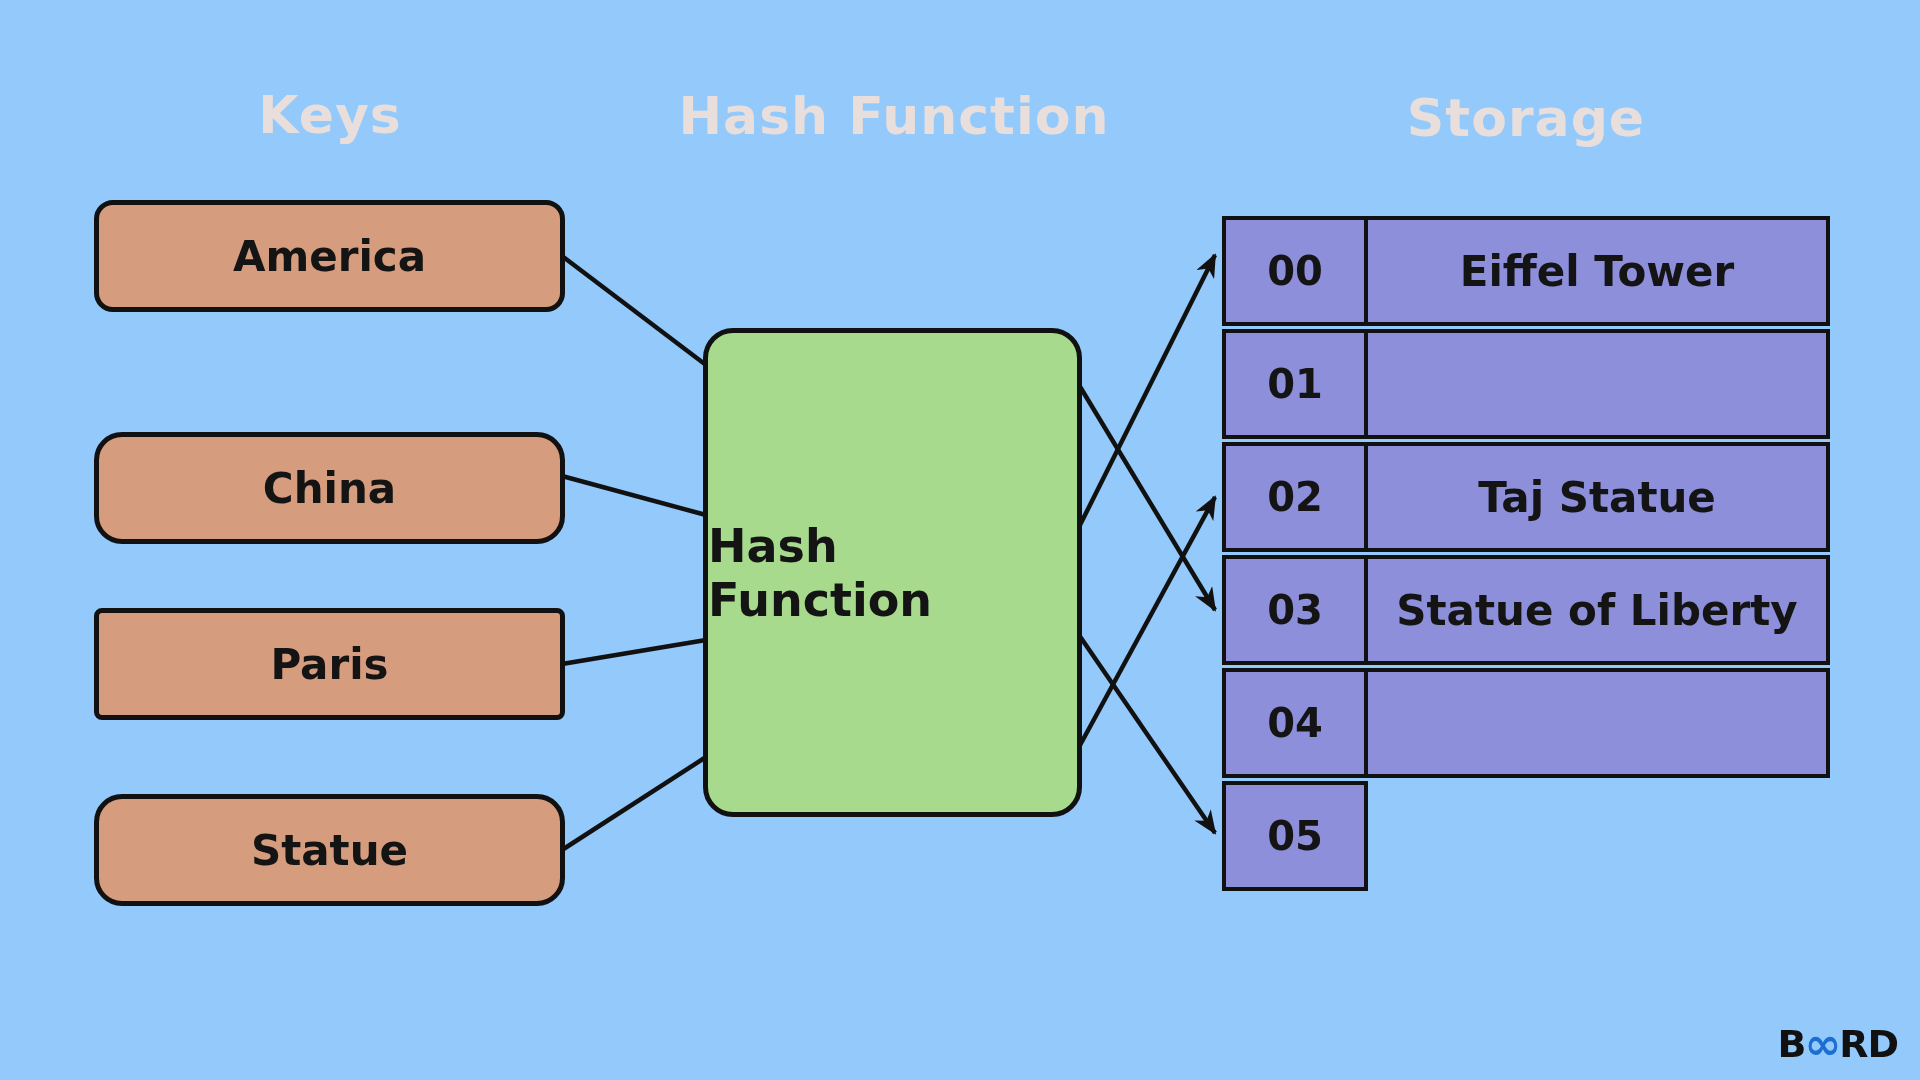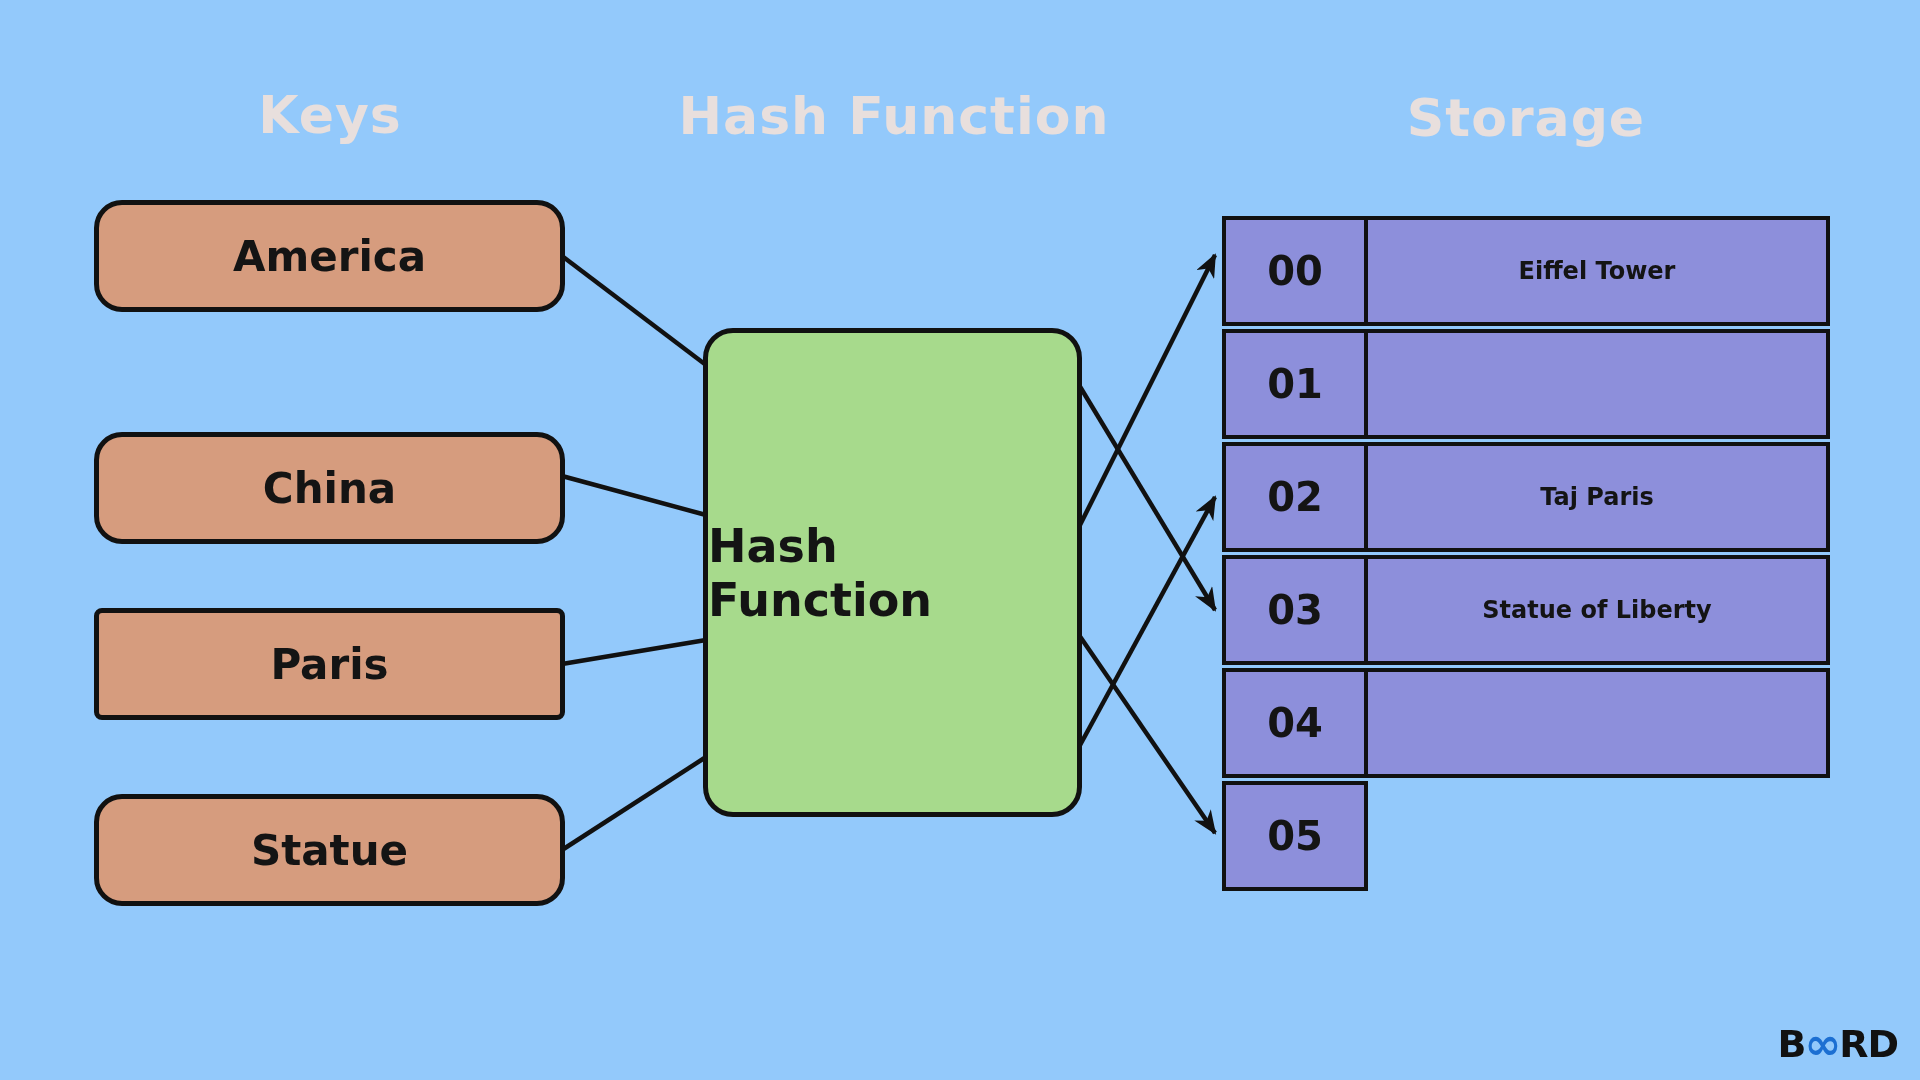--- a/index.html
+++ b/index.html
@@ -40,21 +40,21 @@
     background:var(--cell,#8d8fdb);
     border:4px solid var(--outline,#111);
     display:flex;align-items:center;justify-content:center;
     font-size:40px;font-weight:bold;color:#141414;
   }
   .storage-value{
     flex:1;box-sizing:border-box;
     background:var(--cell,#8d8fdb);
     border:4px solid var(--outline,#111);border-left:none;
     display:flex;align-items:center;justify-content:center;
-    font-size:24px;font-weight:bold;color:#141414;
+    font-size:42px;font-weight:bold;color:#141414;
   }
   #logo{
     position:absolute;right:22px;bottom:14px;z-index:3;
     font-size:38px;font-weight:800;letter-spacing:-1px;color:#111;
     display:flex;align-items:baseline;
   }
   #logo .infinity{
     color:var(--logoblue,#1c6fd2);
     font-weight:bold;font-size:44px;line-height:0;position:relative;top:2px;
     margin:0 -1px;
@@ -81,21 +81,21 @@
       <line x1="1079" y1="527" x2="1215" y2="255" marker-end="url(#arrowhead)"></line>
       <line x1="1079" y1="747" x2="1215" y2="497" marker-end="url(#arrowhead)"></line>
     </g>
 </svg>
 
 <div class="col-header" style="left:330px;top:115px">Keys</div>
 <div class="col-header" style="left:894px;top:116px">Hash Function</div>
 <div class="col-header" style="left:1526px;top:118px">Storage</div>
 
 <div id="keys-container">
-    <div class="key-box" style="top: 200px;">
+    <div class="key-box" style="top: 200px; border-radius: 19px;">
       <span>America</span>
     </div>
     <div class="key-box" style="top: 420px; margin-top: 12px;">
       <span>China</span>
     </div>
     <div class="key-box" style="top: 608px; border-radius: 8px;">
       <span>Paris</span>
     </div>
     <div class="key-box" style="top: 794px;">
       <span>Statue</span>
@@ -110,21 +110,21 @@
     <div class="storage-row">
       <div class="storage-index">00</div>
       <div class="storage-value">Eiffel Tower</div>
     </div>
     <div class="storage-row">
       <div class="storage-index">01</div>
       <div class="storage-value"></div>
     </div>
     <div class="storage-row">
       <div class="storage-index">02</div>
-      <div class="storage-value">Taj Paris</div>
+      <div class="storage-value">Taj Statue</div>
     </div>
     <div class="storage-row">
       <div class="storage-index">03</div>
       <div class="storage-value">Statue of Liberty</div>
     </div>
     <div class="storage-row">
       <div class="storage-index">04</div>
       <div class="storage-value"></div>
     </div>
     <div class="storage-row">

